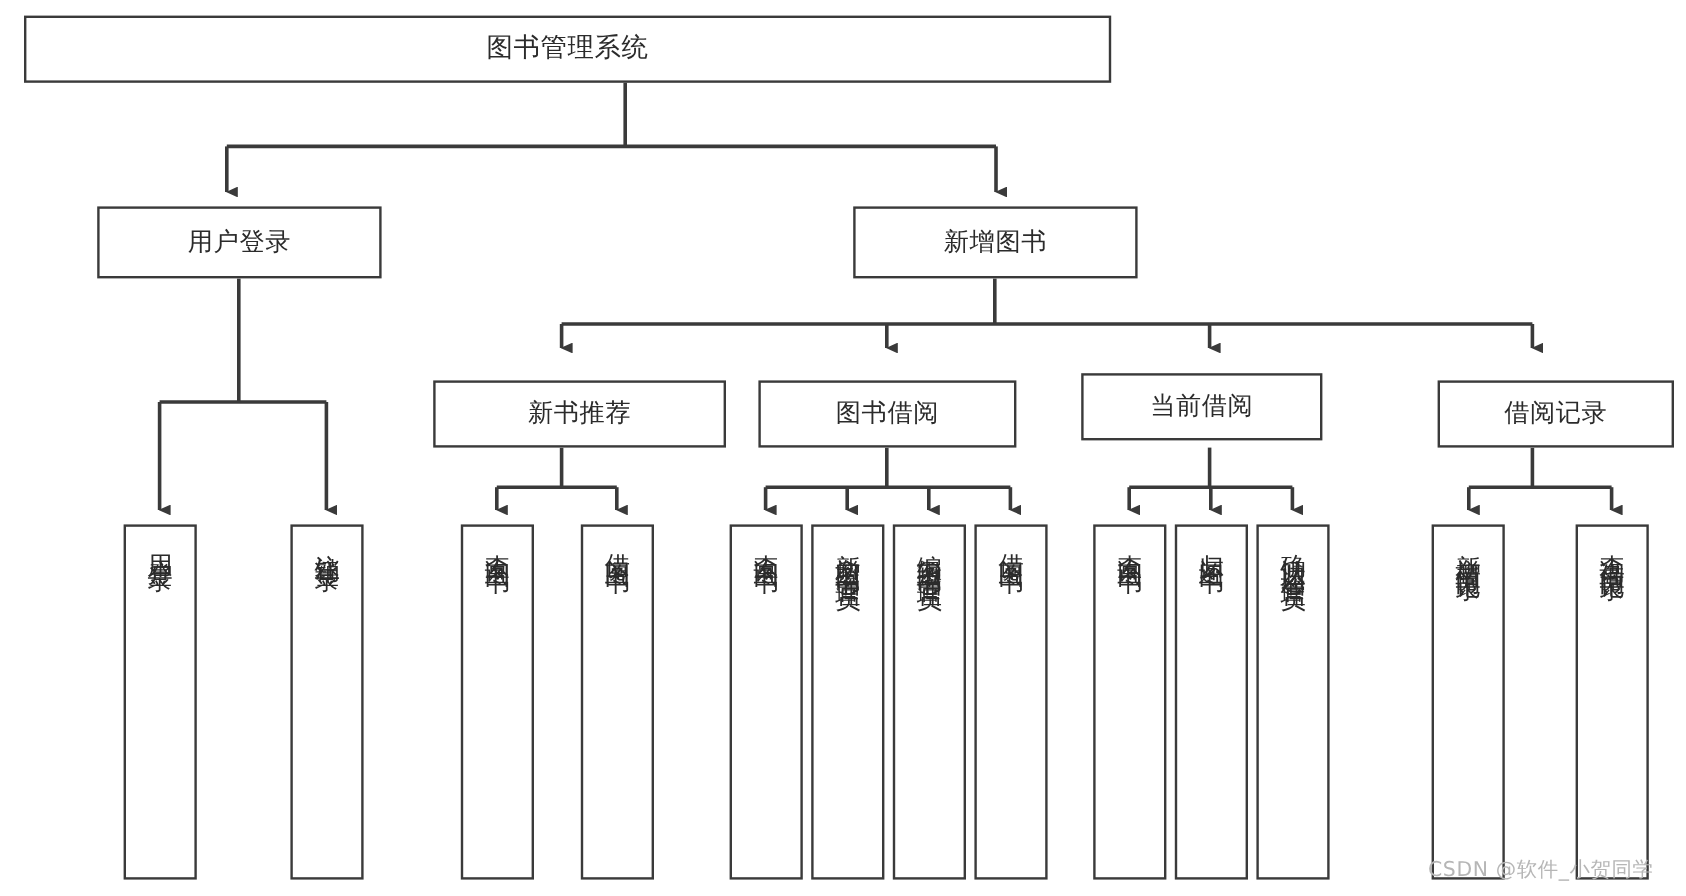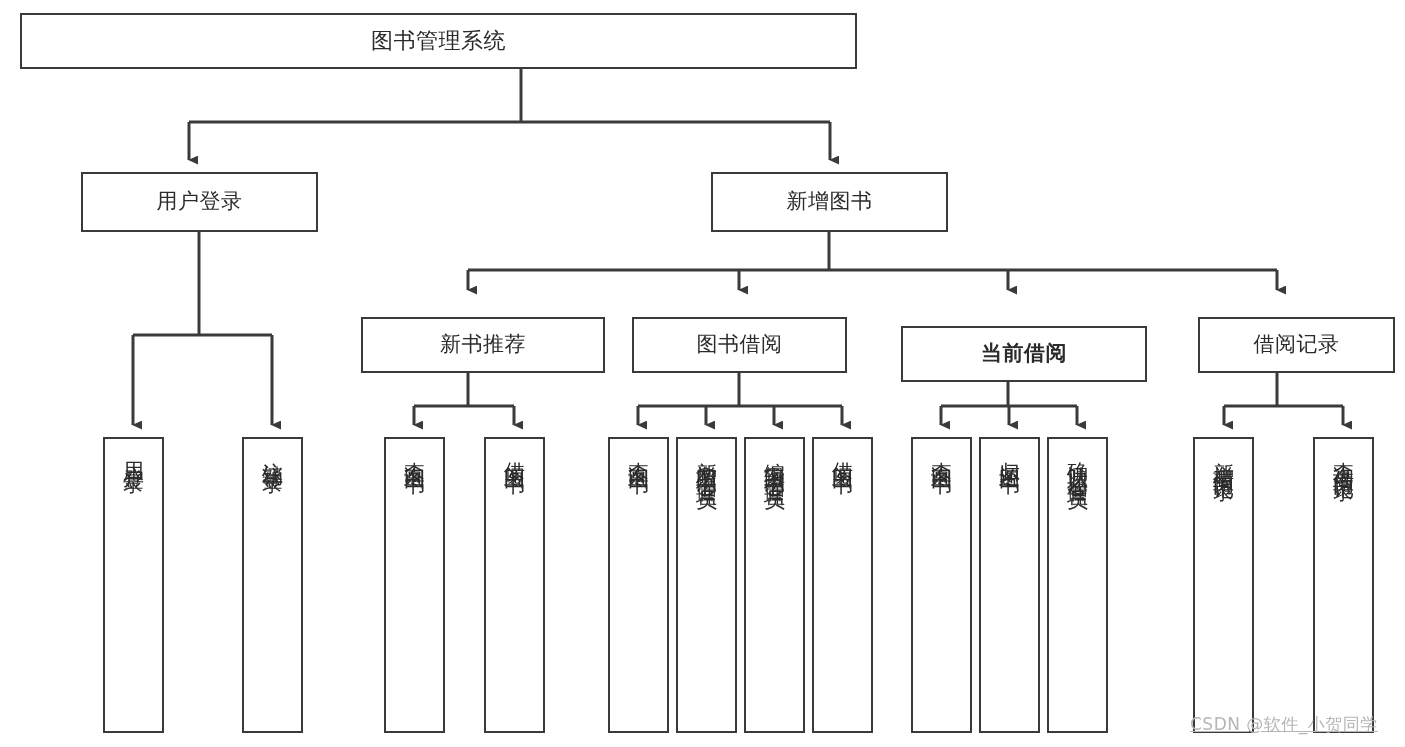--- a/index.html
+++ b/index.html
@@ -55,21 +55,20 @@
     white-space: nowrap;
     color: #2b2b2b;
   }
   .watermark {
     position: absolute;
     font-size: 17px;
     color: #b6b6b6;
     letter-spacing: 0.5px;
     white-space: nowrap;
     pointer-events: none;
-    text-decoration: underline;
   }
 </style>
 </head>
 <body>
 
 <div id="canvas">
 
   <svg id="diagram-svg" viewBox="0 0 1405 747" xmlns="http://www.w3.org/2000/svg">
     <defs>
       <marker id="arrowhead" markerWidth="9" markerHeight="10" refX="4.5" refY="9.2" orient="auto" markerUnits="userSpaceOnUse">
@@ -113,38 +112,38 @@
       <path d="M 1009,406 L 1009,425" marker-end="url(#arrowhead)"></path>
       <path d="M 1077,406 L 1077,425" marker-end="url(#arrowhead)"></path>
 
       <path d="M 1277,373 L 1277,406"></path>
       <path d="M 1224,406 L 1343,406"></path>
       <path d="M 1224,406 L 1224,425" marker-end="url(#arrowhead)"></path>
       <path d="M 1343,406 L 1343,425" marker-end="url(#arrowhead)"></path>
     </g>
   </svg>
 
-  <div class="node-box root" style="left:20px; top:13px; width:837px; height:56px;">
+  <div class="node-box root" style="left:20px; top:13px; width:906px; height:56px;">
     <span class="node-label-h">图书管理系统</span>
   </div>
 
   <div class="node-box" style="left:81px; top:172px; width:237px; height:60px;">
     <span class="node-label-h">用户登录</span>
   </div>
   <div class="node-box" style="left:711px; top:172px; width:237px; height:60px;">
     <span class="node-label-h">新增图书</span>
   </div>
 
   <div class="node-box" style="left:361px; top:317px; width:244px; height:56px;">
     <span class="node-label-h">新书推荐</span>
   </div>
   <div class="node-box" style="left:632px; top:317px; width:215px; height:56px;">
     <span class="node-label-h">图书借阅</span>
   </div>
-  <div class="node-box" style="left:901px; top:326px; width:246px; height:56px;font-weight:bold;">
+  <div class="node-box" style="left:901px; top:311px; width:201px; height:56px;">
     <span class="node-label-h">当前借阅</span>
   </div>
   <div class="node-box" style="left:1198px; top:317px; width:197px; height:56px;">
     <span class="node-label-h">借阅记录</span>
   </div>
 
   <div class="node-box leaf" style="left:103px; top:437px; width:61px; height:296px;">
     <span class="node-label-v">用户登录</span>
   </div>
   <div class="node-box leaf" style="left:242px; top:437px; width:61px; height:296px;">

